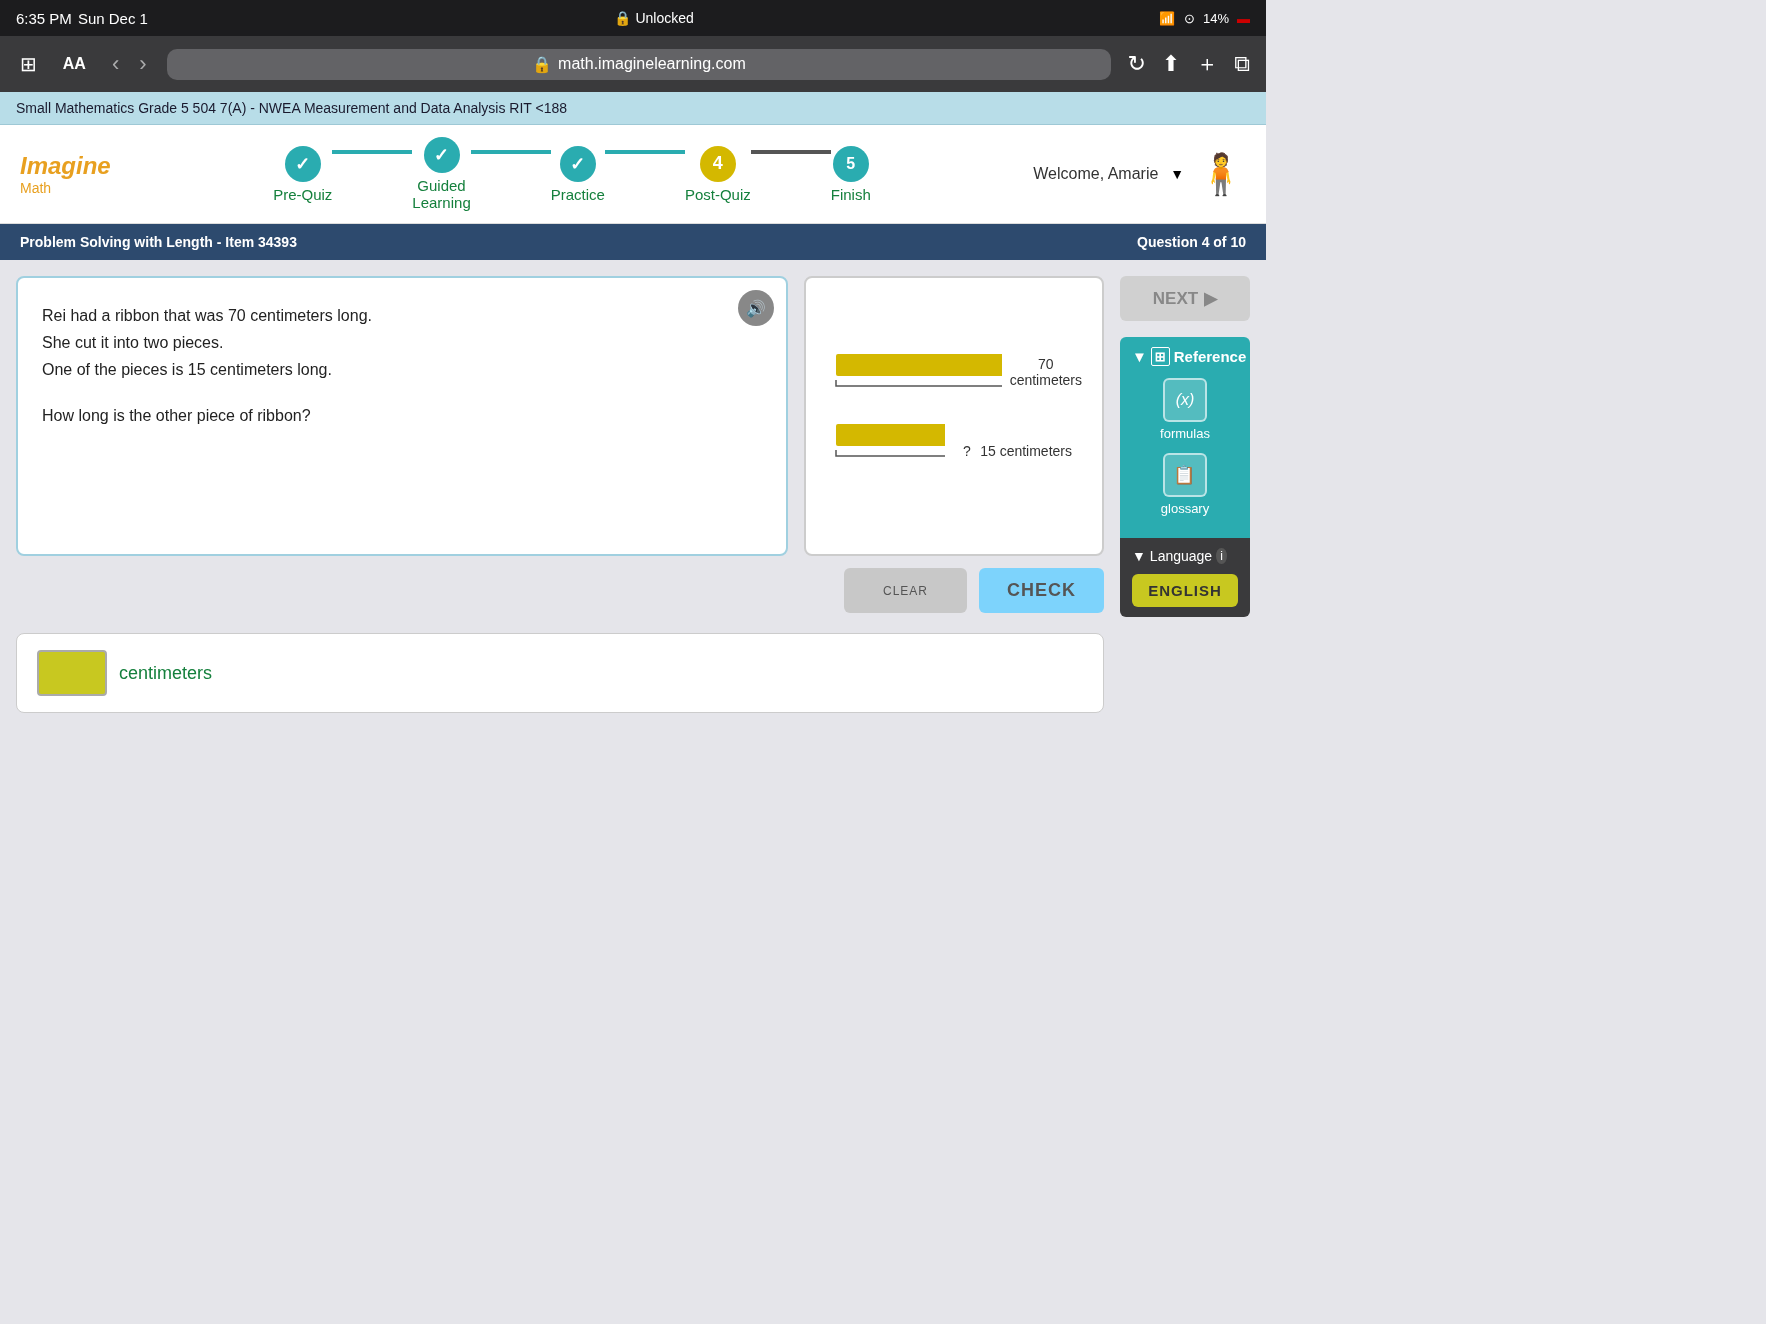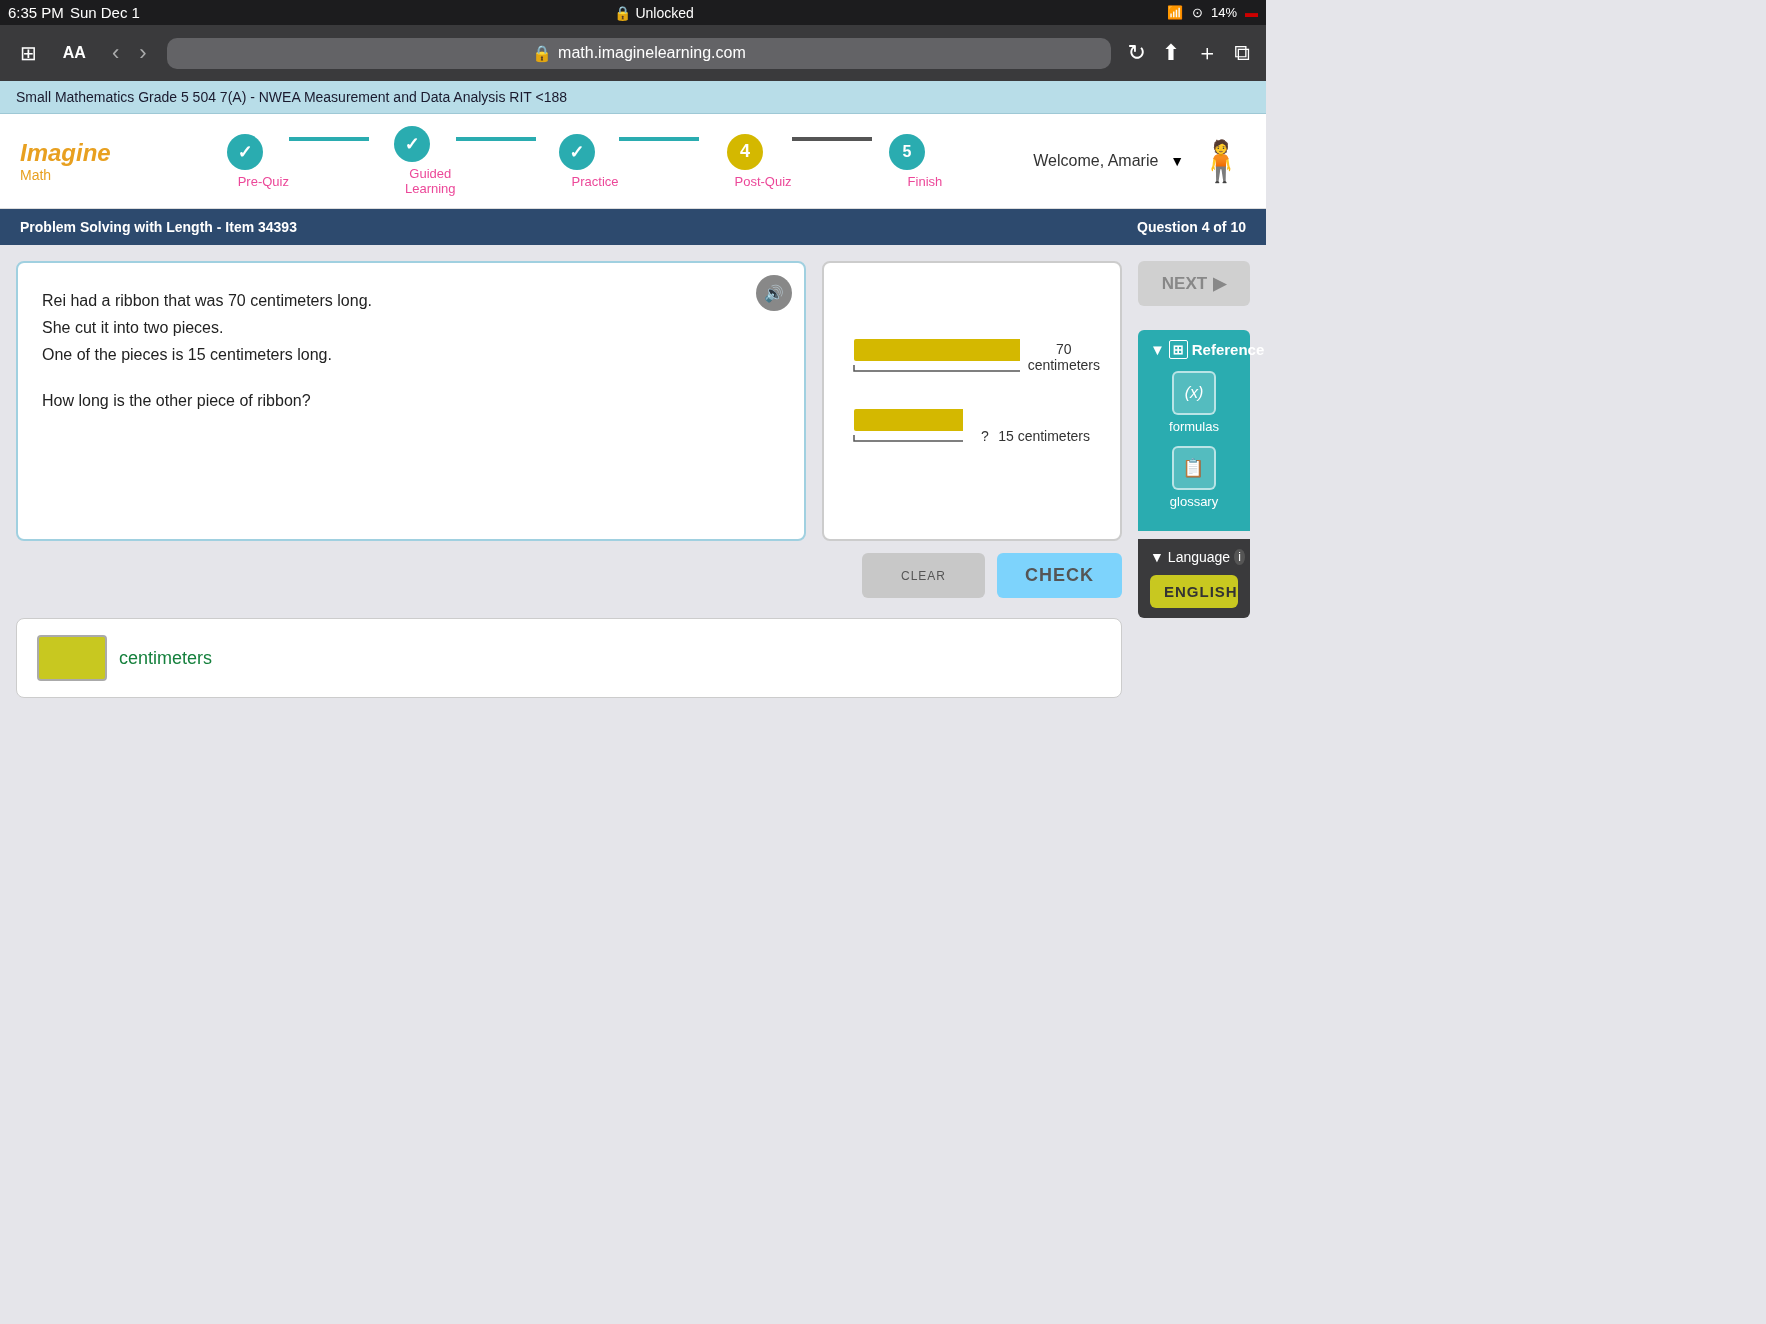--- a/index.html
+++ b/index.html
@@ -5,22 +5,22 @@
     * { box-sizing: border-box; margin: 0; padding: 0; }
     body { font-family: -apple-system, 'Helvetica Neue', Arial, sans-serif; background: #e5e5ea; width: 1266px; min-height: 952px; overflow-x: hidden; }
 
     
     .status-bar {
       background: #1c1c1e;
       color: white;
       display: flex;
       align-items: center;
       justify-content: space-between;
-      padding: 0 8px;
-      height: 25px;
+      padding: 0 16px;
+      height: 36px;
       font-size: 15px;
     }
     .status-bar-left { display: flex; align-items: center; gap: 6px; }
     .status-bar-center { display: flex; align-items: center; gap: 4px; font-size: 14px; }
     .status-bar-right { display: flex; align-items: center; gap: 8px; font-size: 13px; }
 
     
     .browser-bar {
       background: #3a3a3c;
       display: flex;
@@ -138,25 +138,24 @@
       background: #d4b800;
       color: white;
       font-size: 18px;
     }
     .step-circle.upcoming {
       background: #2aacb0;
       color: white;
       font-size: 16px;
     }
     .step-label {
-      font-size: 13px;
-      color: #ec4899;
+      font-size: 15px;
+      color: #15803d;
       margin-top: 4px;
       text-align: center;
-      margin-left: 36px;
     }
 
     .welcome-area {
       display: flex;
       align-items: center;
       gap: 12px;
     }
     .welcome-text { font-size: 16px; color: #333; }
     .avatar-icon { font-size: 40px; color: #aaa; }
 
@@ -292,24 +291,24 @@
       width: 70px;
       height: 46px;
       background: #c8c820;
       border-radius: 4px;
       border: 2px solid #aaa;
       display: inline-block;
     }
 
     
     .right-sidebar {
-      width: 112px;
+      width: 130px;
       display: flex;
       flex-direction: column;
-      gap: 8px;
+      gap: 0;
     }
 
     .next-btn {
       background: #d0d0d0;
       border: none;
       border-radius: 6px;
       padding: 12px 16px;
       font-size: 17px;
       font-weight: 600;
       color: #888;

